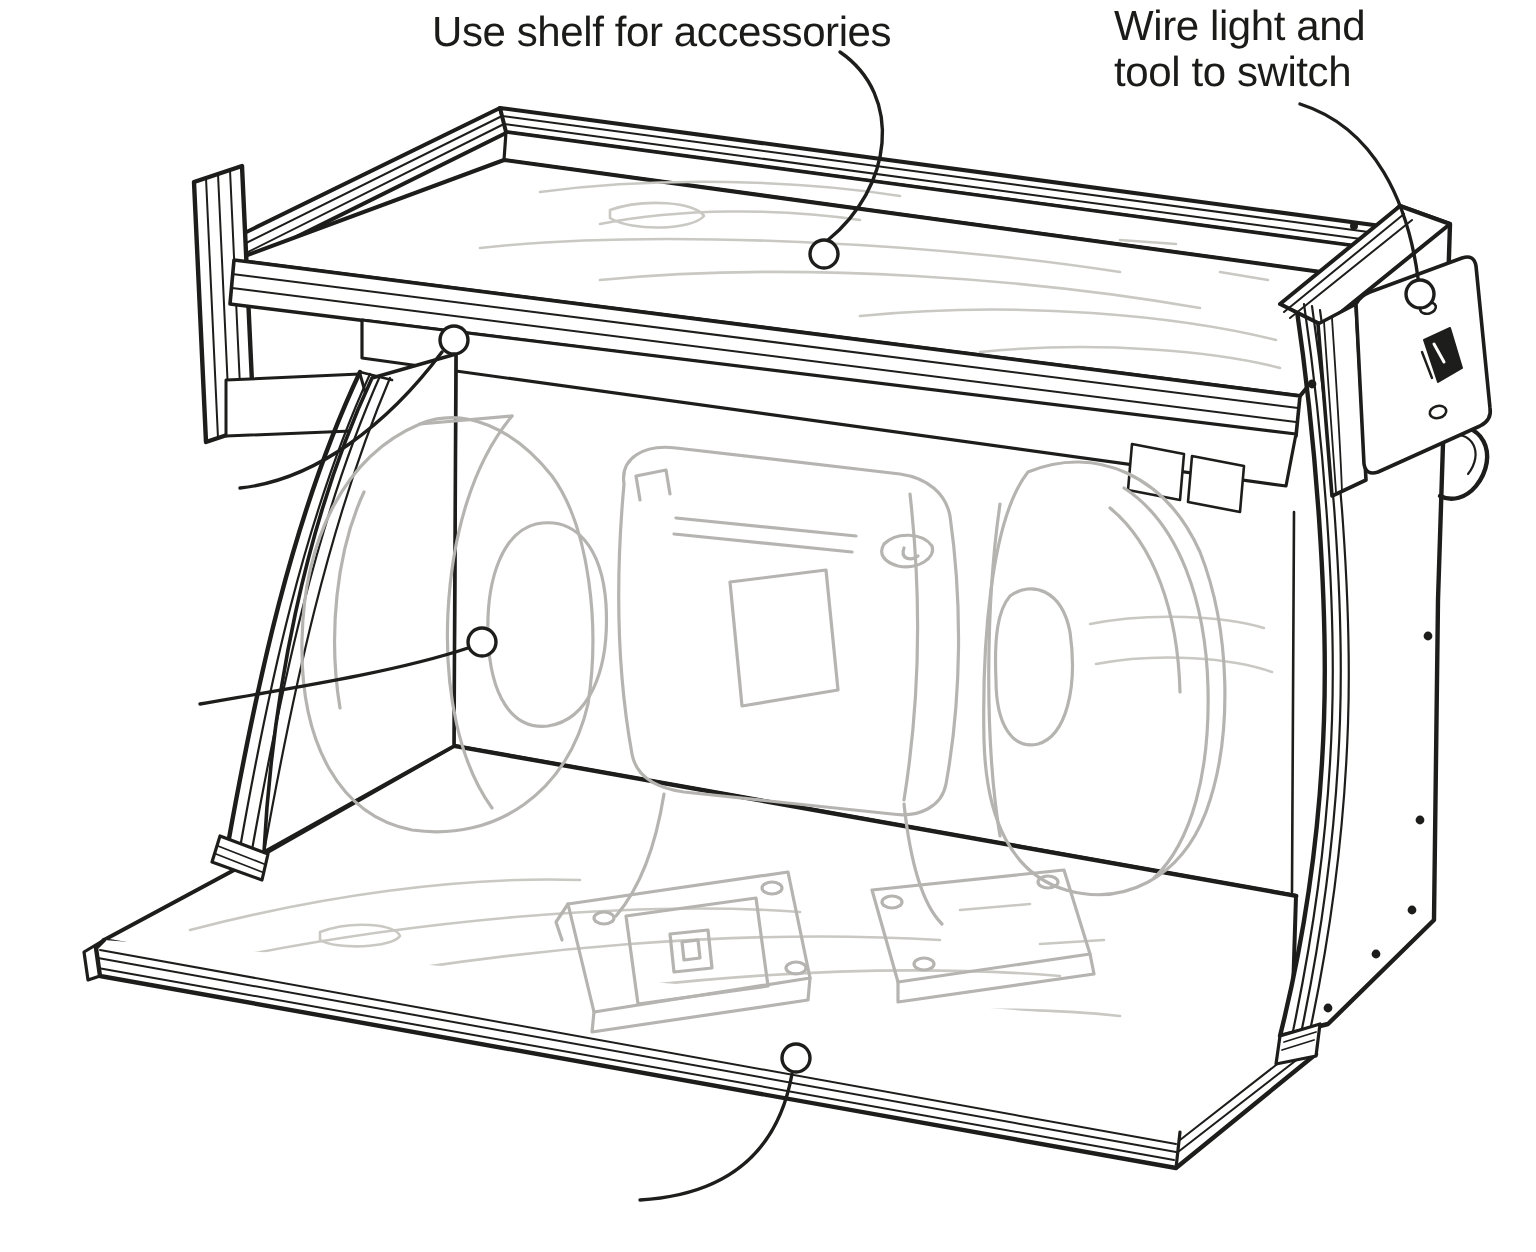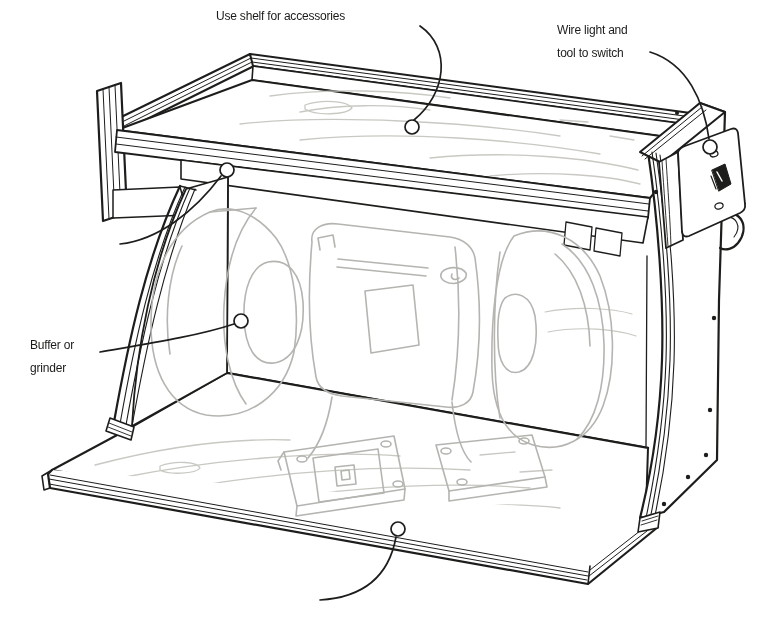--- a/index.html
+++ b/index.html
@@ -1,19 +1,19 @@
 <!DOCTYPE html>
 <html><head>
 <meta charset="utf-8">
 <style>
   html,body{margin:0;padding:0;background:#ffffff;}
   .stage{position:relative;width:768px;height:626px;background:#ffffff;overflow:hidden;
          font-family:"Liberation Sans",sans-serif;}
   .stage svg{position:absolute;left:0;top:0;}
-  .ann{position:absolute;font-size:12px;line-height:23px;letter-spacing:-0.2px;
+  .ann{position:absolute;font-size:21px;line-height:23px;letter-spacing:-0.2px;
        color:#1b1b19;white-space:pre-line;}
 </style>
 </head>
 <body>
 
 <div class="stage">
 
 <svg width="768" height="626" viewBox="0 0 768 626">
   <g fill="none" stroke="#1d1d1b" stroke-linecap="round" stroke-linejoin="round">
 
@@ -189,18 +189,16 @@
         <circle cx="710" cy="147" r="7"></circle>
         <circle cx="227" cy="170" r="7"></circle>
         <circle cx="241" cy="321" r="7"></circle>
         <circle cx="398" cy="529" r="7"></circle>
       </g>
     </g>
   </g>
 </svg>
 
 <div class="ann" style="left:216px;top:5px;">Use shelf for accessories</div>
-<div class="ann" style="left:557px;top:19px;">Wire light and
+<div class="ann" style="left:557px;top:2px;">Wire light and
 tool to switch</div>
-<div class="ann" style="left:30px;top:334px;">Buffer or
-grinder</div>
 
 </div>
 
 </body></html>

